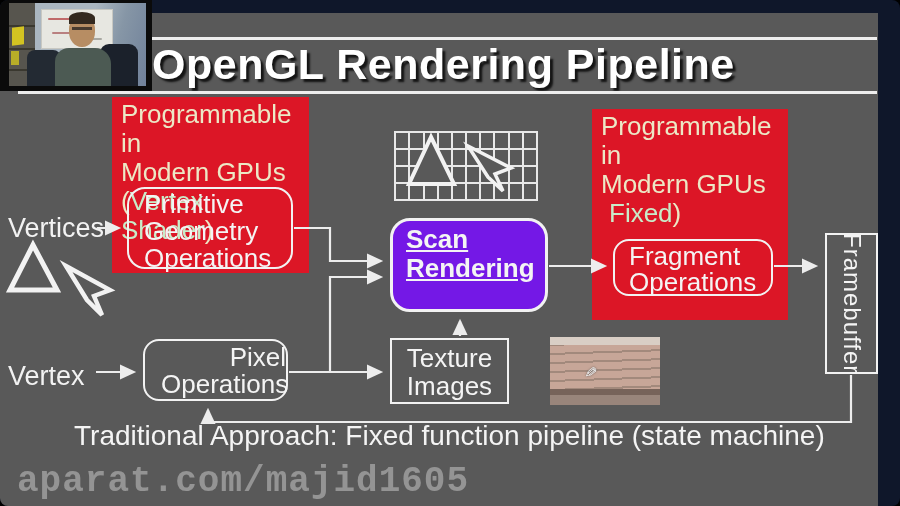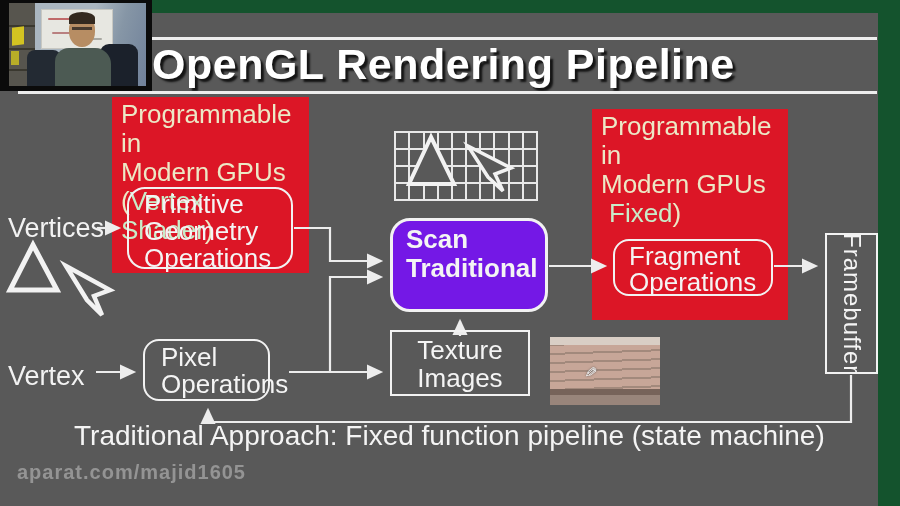--- a/index.html
+++ b/index.html
@@ -1,18 +1,18 @@
 <!DOCTYPE html>
 <html><head>
 <meta charset="utf-8">
 <style>
   * { margin:0; padding:0; box-sizing:border-box; }
   html,body { background:#000; }
   body { font-family:"Liberation Sans", sans-serif; }
-  .stage { position:relative; width:900px; height:506px; background:#14532d; overflow:hidden; }
+  .stage { position:relative; width:900px; height:506px; background:#0f172a; overflow:hidden;border-radius:8px; }
   .slide { position:absolute; left:0; top:13px; width:878px; height:493px; background:#595959; }
 
   
   .rule { position:absolute; background:#ededed; height:3px; z-index:2; }
   .rule-top { left:147px; top:37px; width:730px; }
   .rule-bottom { left:18px; top:91px; width:859px; }
   .title { position:absolute; left:152px; top:40px; z-index:2; font-size:43px; font-weight:bold; color:#ffffff; letter-spacing:0.5px; text-shadow:3px 3px 2px rgba(8,8,8,0.85); white-space:nowrap; }
 
   
   .webcam { position:absolute; left:0; top:0; width:152px; height:91px; background:#0b0b0b; z-index:4; }
@@ -35,44 +35,44 @@
 
   
   .rednote { position:absolute; background:#dc1626; z-index:1; color:#ece8c6; font-size:26px; line-height:29px; padding:3px 16px 0 9px; }
   .rednote .mint { color:#c9ecc9; font-weight:normal; }
   .vertex-note { left:112px; top:97px; width:197px; height:176px; }
   .fragment-note { left:592px; top:109px; width:196px; height:211px; }
 
   
   .fbox { position:absolute; border:2px solid #f2f2f2; color:#f4f4f4; font-size:26px; z-index:3; }
   .geometry-box { left:127px; top:187px; width:166px; height:82px; border-radius:18px; line-height:27px; padding:2px 0 0 15px; }
-  .scan-box { left:390px; top:218px; width:158px; height:94px; border-radius:20px; background:#7418e6; border-width:3px; font-weight:bold; line-height:29px; padding:4px 0 0 13px; }
+  .scan-box { left:390px; top:218px; width:158px; height:94px; border-radius:20px; background:#7418e6; border-width:3px; font-weight:bold; line-height:29px; padding:4px 0 0 13px;text-decoration:underline; }
   .fragmentops-box { left:613px; top:239px; width:160px; height:57px; border-radius:16px; line-height:26px; padding:2px 0 0 14px; }
-  .pixel-box { left:143px; top:339px; width:127px; height:62px; border-radius:16px; line-height:27px; padding:3px 0 0 16px; }
-  .texture-box { left:390px; top:330px; width:140px; height:66px; line-height:28px; padding-top:4px; text-align:center; }
+  .pixel-box { left:143px; top:339px; width:145px; height:62px; border-radius:16px; line-height:27px; padding:3px 0 0 16px;text-align:right; }
+  .texture-box { left:390px; top:338px; width:119px; height:66px; line-height:28px; padding-top:4px; text-align:center; }
   .framebuffer-box { left:825px; top:233px; width:53px; height:141px; }
   .framebuffer-box .vtext { writing-mode:vertical-rl; font-size:24px; height:100%; width:100%; display:flex; align-items:center; justify-content:center; letter-spacing:1px; }
 
   
   .texture-img { position:absolute; left:550px; top:337px; width:110px; height:68px; z-index:2;
     background:
       linear-gradient(#d9cec5 0 8px, rgba(0,0,0,0) 8px 52px, #77635a 52px 58px, #99857b 58px 68px),
       repeating-linear-gradient(178deg, #c7a698 0 7px, #a2897c 7px 9px),
       repeating-linear-gradient(92deg, rgba(120,95,85,0.45) 0 1px, rgba(0,0,0,0) 1px 14px),
       #c7a698; }
   .pen-cursor { position:absolute; left:34px; top:26px; color:#fcfcfc; font-size:15px; transform:rotate(96deg); text-shadow:0 0 2px #333; }
 
   .vertices-label { left:8px; top:213px; }
   .images-label { left:8px; top:361px; }
 
   
   .footer-line { position:absolute; left:74px; color:#f4f4f4; font-size:28px; z-index:6; white-space:nowrap; }
   .footer-1 { top:420px; }
   .footer-2 { top:475px; }
-  .watermark { position:absolute; left:17px; top:461px; z-index:5; font-size:20px; font-weight:bold; color:#a3a3a3; opacity:.8; letter-spacing:1px; white-space:nowrap; }
+  .watermark { position:absolute; left:17px; top:461px; z-index:5; font-size:36px; font-weight:bold; color:#a3a3a3; opacity:.8; letter-spacing:1px; white-space:nowrap;font-family:Liberation Mono, monospace; }
 
   svg.overlay { position:absolute; left:0; top:0; z-index:2; pointer-events:none; }
 </style>
 </head>
 <body>
 
 <div class="stage">
   <div class="slide"></div>
 
   <div class="rule rule-top"></div>
@@ -110,21 +110,21 @@
   </div>
 
   <div class="fbox geometry-box">
     <div>Primitive</div>
     <div>Geometry</div>
     <div>Operations</div>
   </div>
 
   <div class="fbox scan-box">
     <div>Scan</div>
-    <div>Traditional</div>
+    <div>Rendering</div>
   </div>
 
   <div class="rednote fragment-note">
     <div>Programmable in</div>
     <div>Modern GPUs</div>
     <div style="padding-left:8px"><span class="mint">Fixed</span><span>)</span></div>
   </div>
 
   <div class="fbox fragmentops-box">
     <div>Fragment</div>

